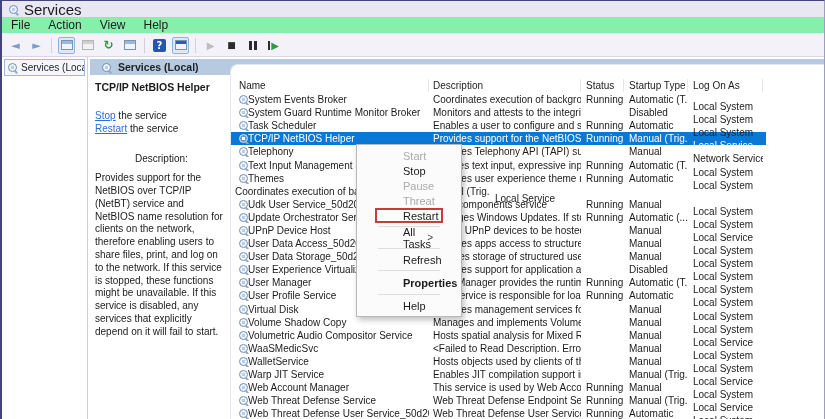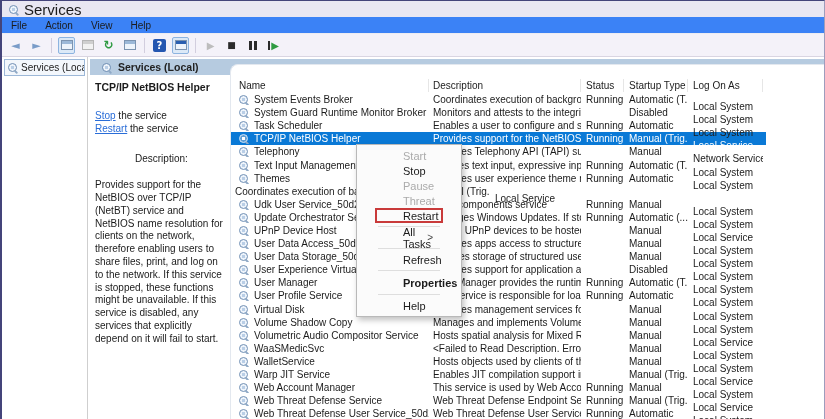--- a/index.html
+++ b/index.html
@@ -15,22 +15,22 @@
   html,body{width:825px;height:419px;overflow:hidden;}
   body{font-family:"Liberation Sans","DejaVu Sans",sans-serif;color:var(--txt);background:#fff;}
   .window{position:absolute;inset:0;width:825px;height:419px;
     border-left:2px solid var(--border-dark);border-top:1px solid var(--border-dark);
     border-right:1px solid #9d9dbd;background:#fff;overflow:hidden;}
 
   
   .titlebar{position:absolute;left:0;top:0;width:100%;height:16px;background:#e9e7f2;
     display:flex;align-items:center;gap:6px;padding-left:7px;font-size:15px;}
   
-  .menubar{position:absolute;left:0;top:16px;width:100%;height:17px;background:#3b82f6;
-    display:flex;align-items:center;font-size:10px;border-bottom:1px solid #ececf2;}
+  .menubar{position:absolute;left:0;top:16px;width:100%;height:17px;background:#86efac;
+    display:flex;align-items:center;font-size:12px;border-bottom:1px solid #ececf2;}
   .menubar .mitem{padding:1px 9px;cursor:default;}
   
   .toolbar{position:absolute;left:0;top:33px;width:100%;height:23px;background:#f4f2f9;
     border-bottom:1px solid #d9d5e2;display:flex;align-items:center;gap:4px;padding-left:5px;
     font-family:"DejaVu Sans",sans-serif;}
   .tbtn{width:17px;height:17px;display:flex;align-items:center;justify-content:center;
     font-size:10px;border:1px solid transparent;border-radius:2px;}
   .tbtn.active{border-color:#8db4e0;background:#dce9f7;}
   .tbtn.blueish{color:#7a9cc8;font-size:11px;}
   .tsep{width:1px;height:15px;background:#d2cede;margin:0 2px;}
@@ -64,37 +64,37 @@
 
   
   .panel-header{position:absolute;left:88px;top:58px;width:737px;height:16px;background:var(--hdr-bar);
     display:flex;align-items:center;gap:7px;padding-left:12px;font-size:10.5px;font-weight:bold;color:#222;}
   .info-pane{position:absolute;left:88px;top:74px;width:142px;height:345px;background:#fff;
     padding:6px 6px 0 5px;font-size:10px;line-height:12.8px;}
   .info-title{font-weight:bold;font-size:10.5px;margin-bottom:16px;}
   .svc-links{margin-bottom:14px;}
   .svc-links a{color:var(--link);text-decoration:underline;cursor:pointer;}
   .desc-label{margin-top:18px;padding-left:40px;}
-  .desc-body{margin-top:13px;}
+  .desc-body{margin-top:6px;}
 
   
   .list-surface{position:absolute;left:228px;top:63px;width:597px;height:356px;background:#fff;
     border-top-left-radius:8px;border-top:1px solid #e3e8ef;border-left:1px solid #e3e8ef;overflow:hidden;}
   .lheader{display:flex;height:16px;margin-top:12px;font-size:10px;color:#1c1c1c;align-items:center;position:relative;}
   .lheader .hcell{height:13px;line-height:13px;border-right:1px solid #e6e6e6;white-space:nowrap;overflow:hidden;}
   .hc-name{width:198px;padding-left:8px;position:relative;}
   .hc-desc{width:152px;padding-left:4px;}
   .hc-status{width:43px;padding-left:5px;}
   .hc-startup{width:64px;padding-left:5px;}
   .hc-logon{width:75px;padding-left:5px;}
   .sortcaret{position:absolute;left:82px;top:-9px;font-size:8px;color:#777;}
   .rows{position:absolute;left:0;top:28px;right:0;bottom:0;}
   .srow{display:flex;height:13.1px;align-items:center;font-size:10px;white-space:nowrap;}
   .cell{overflow:hidden;white-space:nowrap;flex:none;}
-  .c-name{width:198px;padding-left:8px;display:flex;align-items:center;gap:6px;}
+  .c-name{width:198px;padding-left:8px;display:flex;align-items:center;}
   .c-desc{width:152px;padding-left:4px;}
   .c-status{width:43px;padding-left:5px;}
   .c-startup{width:64px;padding-left:5px;}
   .c-logon{width:75px;padding-left:5px;margin-top:14px;}
   .srow.selected{background:linear-gradient(90deg,var(--sel-blue) 0,var(--sel-blue) 535px,#fff 535px);color:#fff;}
   .srow.selected .gear-ico{border-color:#dce9f7;background:radial-gradient(circle,#fff 0 1.5px,#5f9fd6 1.5px);}
 
   
   .cmenu{position:absolute;left:354px;top:143px;width:106px;background:#fbfbfb;
     border:1px solid #b9b9b9;box-shadow:2px 3px 6px rgba(0,0,0,.25);padding:3px 18px;font-size:11px;z-index:10;}

